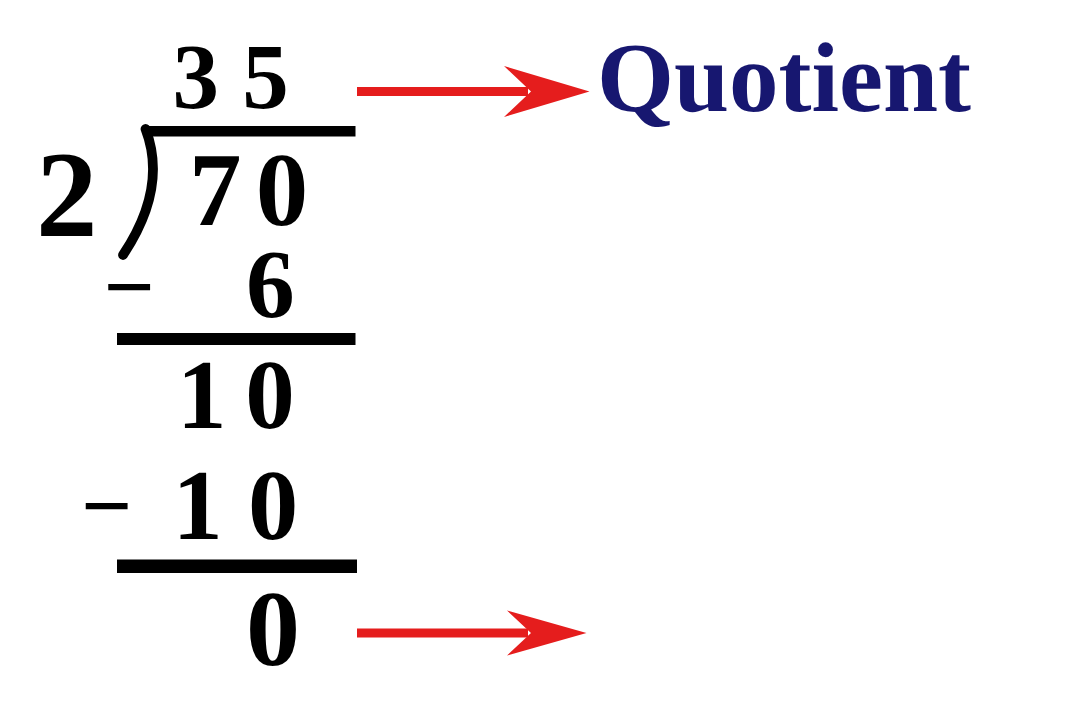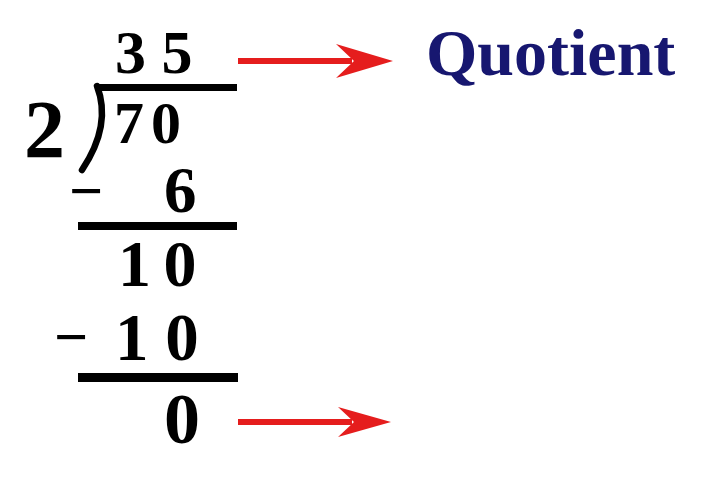--- a/index.html
+++ b/index.html
@@ -24,21 +24,20 @@
     line-height: 1;
     white-space: pre;
     letter-spacing: 0;
   }
   .lbl {
     position: absolute;
     font-weight: bold;
     color: #171770;
     line-height: 1;
     white-space: pre;
-    margin-left: 28px;
   }
   .rule {
     position: absolute;
     background: #000000;
   }
 </style>
 </head>
 <body>
 
 <div class="canvas">
@@ -56,21 +55,21 @@
   </svg>
 
   <div class="rule" style="left:96px;  top:84px;  width:141px; height:7px;"></div>
   <div class="rule" style="left:78px;  top:222px; width:159px; height:8px;"></div>
   <div class="rule" style="left:78px;  top:373px; width:160px; height:9px;"></div>
 
   <span class="num" style="left:115px; top:21px;  font-size:62px;">3 5</span>
 
   <span class="num" style="left:24px;  top:89px;  font-size:82px;">2</span>
 
-  <span class="num" style="left:114px; top:93px;  font-size:60px; word-spacing:-8px;">7 0</span>
+  <span class="num" style="left:126px; top:93px;  font-size:70px; word-spacing:-8px;">7 0</span>
 
   <span class="num" style="left:69px;  top:161px; font-size:60px;">−</span>
 
   <span class="num" style="left:164px; top:158px; font-size:65px;">6</span>
 
   <span class="num" style="left:118px; top:231px; font-size:66px; word-spacing:-4px;">1 0</span>
 
   <span class="num" style="left:54px;  top:307px; font-size:60px;">−</span>
 
   <span class="num" style="left:115px; top:304px; font-size:67px;">1 0</span>

